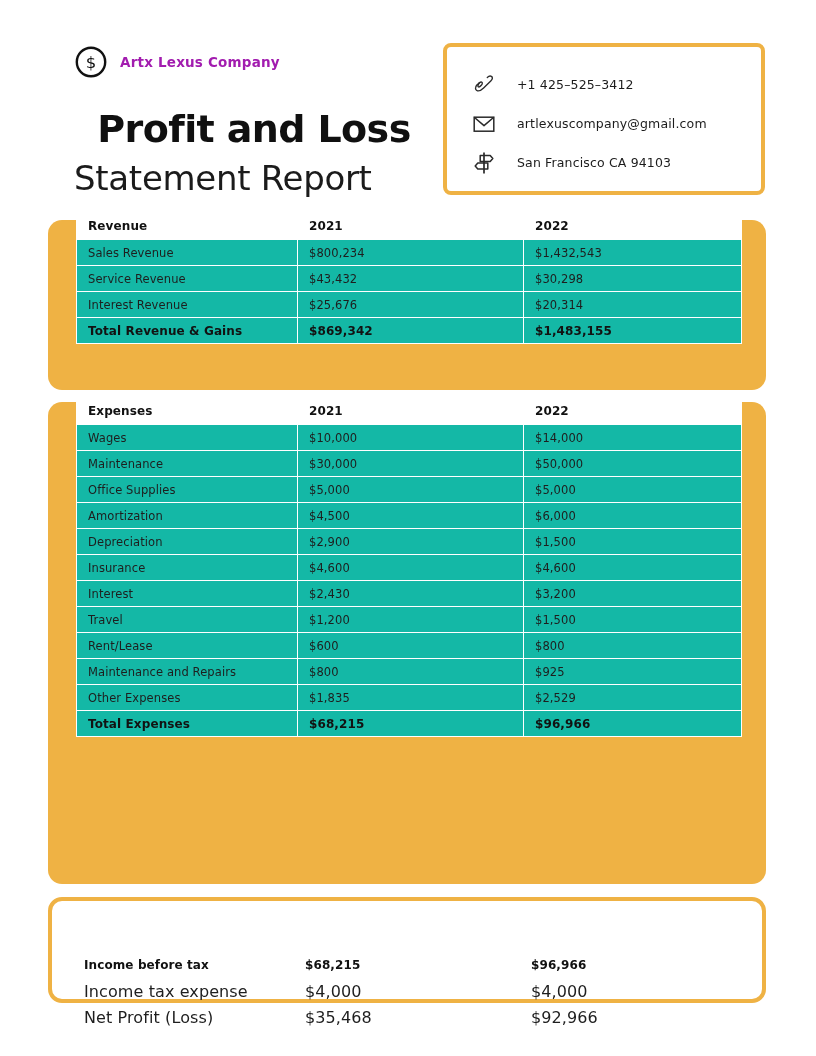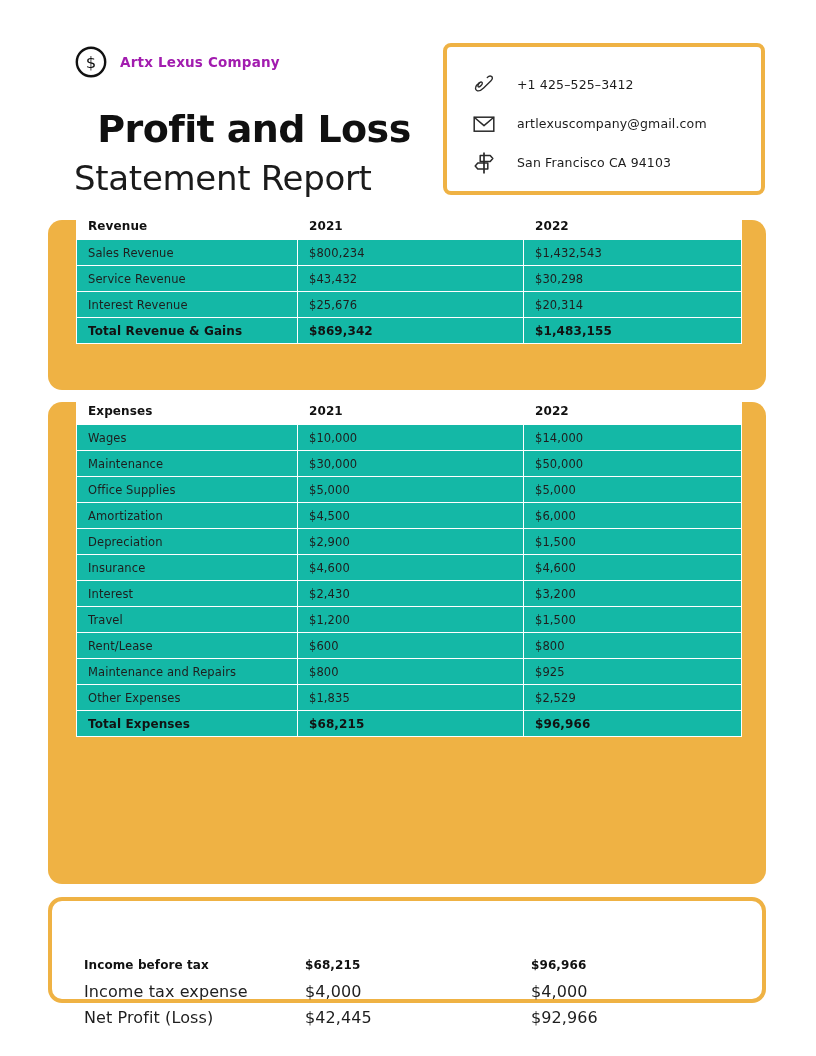--- a/index.html
+++ b/index.html
@@ -390,19 +390,19 @@
           <td>$68,215</td>
           <td>$96,966</td>
         </tr>
         <tr>
           <td>Income tax expense</td>
           <td>$4,000</td>
           <td>$4,000</td>
         </tr>
         <tr>
           <td>Net Profit (Loss)</td>
-          <td>$42,445</td>
+          <td>$35,468</td>
           <td>$92,966</td>
         </tr>
       </tbody>
   </table>
 
 </div>
 
 </body></html>

